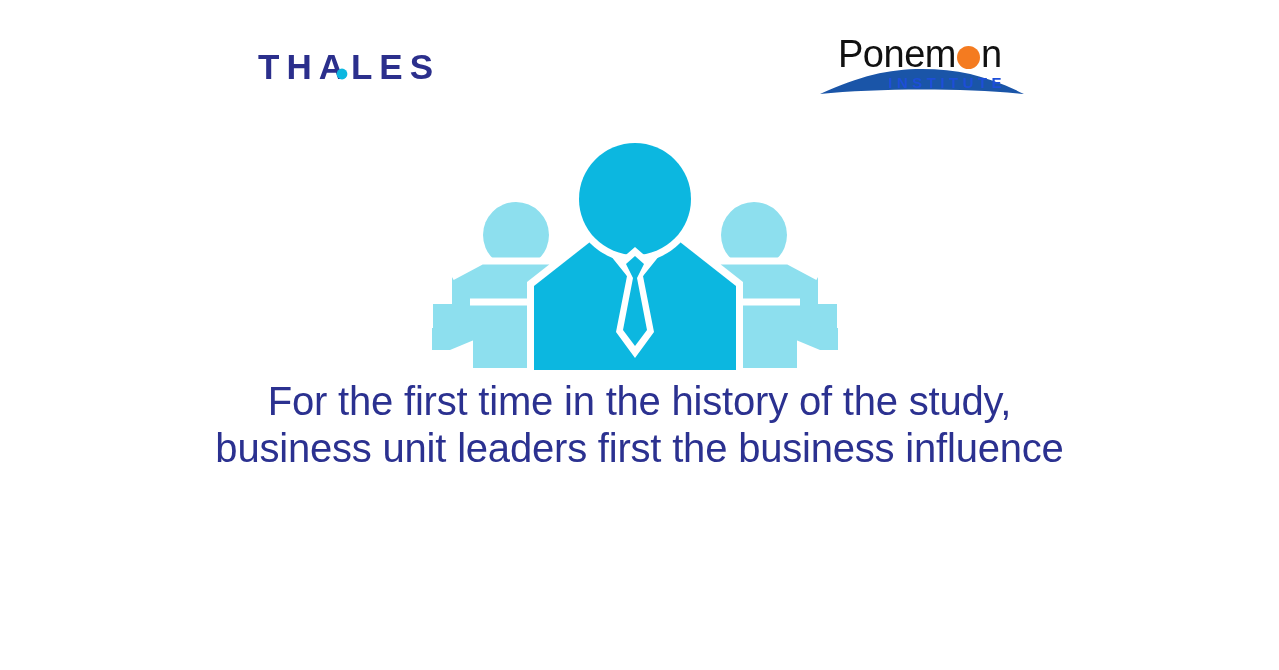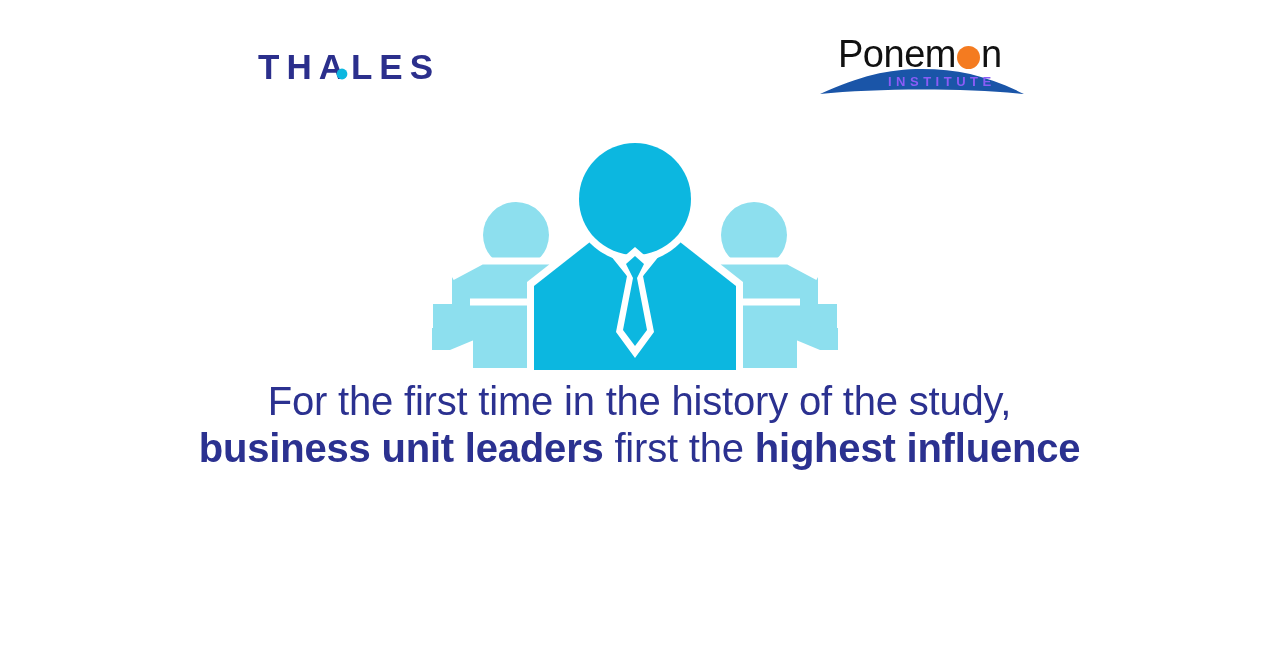--- a/index.html
+++ b/index.html
@@ -60,21 +60,21 @@
     font-family: "Liberation Sans", sans-serif;
     font-size: 40px;
     line-height: 47px;
     letter-spacing: -0.2px;
   }
   #headline .hl-line {
     display: block;
     white-space: nowrap;
   }
   #headline .reg { font-weight: 400; }
-  #headline .bold { font-weight: 700; margin-top: 28px; }
+  #headline .bold { font-weight: 400; margin-top: 28px; }
 </style>
 </head>
 <body>
 
 <div id="stage">
 
   <div id="thales-logo">
     <svg width="220" height="46" viewBox="0 0 220 46" xmlns="http://www.w3.org/2000/svg">
       <g fill="#2b2f8c">
 
@@ -112,21 +112,21 @@
     <svg width="208" height="62" viewBox="0 0 208 62" xmlns="http://www.w3.org/2000/svg">
 
       <path d="M2 58 C 42 40, 70 33, 104 33 C 140 33, 170 40, 206 58 C 150 52, 58 52, 2 58 Z" fill="#1a55a8"></path>
     </svg>
 
     <div style="position:absolute;left:20px;top:-2px;white-space:nowrap;line-height:40px;">
       <span style="font-family:'Liberation Sans',sans-serif;font-size:38px;font-weight:400;color:#111111;letter-spacing:-0.5px;">P</span><span style="font-family:'Liberation Sans',sans-serif;font-size:38px;font-weight:400;color:#111111;letter-spacing:-0.5px;">onem</span><span style="display:inline-block;width:23px;height:23px;border-radius:50%;background:#f47b20;vertical-align:-2px;margin:0 1px;"></span><span style="font-family:'Liberation Sans',sans-serif;font-size:38px;font-weight:400;color:#111111;letter-spacing:-0.5px;">n</span>
     </div>
 
     <div style="position:absolute;left:70px;top:38px;font-family:'Liberation Sans',sans-serif;
-                font-size:13px;font-weight:700;letter-spacing:4.5px;color:#8b5cf6;white-space:nowrap;">INSTITUTE</div>
+                font-size:15px;font-weight:700;letter-spacing:4.5px;color:#1d4ed8;white-space:nowrap;">INSTITUTE</div>
   </div>
 
   <div id="people-icon">
     <svg width="410" height="234" viewBox="0 0 410 234" xmlns="http://www.w3.org/2000/svg">
 
       <g fill="#8ddfee">
 
         <circle cx="86" cy="99" r="33"></circle>
 
         <path d="M22 156 L22 141 L52 125 L120 125 L146 141 L146 196 L22 196 Z"></path>
@@ -172,17 +172,17 @@
         <path d="M205 120 L214 128 L207 142 L217 194 L205 210 L193 194 L203 142 L196 128 Z" fill="#0cb7e0"></path>
       </g>
     </svg>
   </div>
 
   <div id="headline">
     <span class="hl-line">
       <span class="reg">For the first time in the history of the study,</span>
     </span>
     <span class="hl-line">
-      <span class="bold">business unit leaders</span><span class="reg"> first the </span><span class="bold">highest influence</span>
+      <span class="bold">business unit leaders</span><span class="reg"> first the </span><span class="bold">business influence</span>
     </span>
   </div>
 
 </div>
 
 </body></html>

